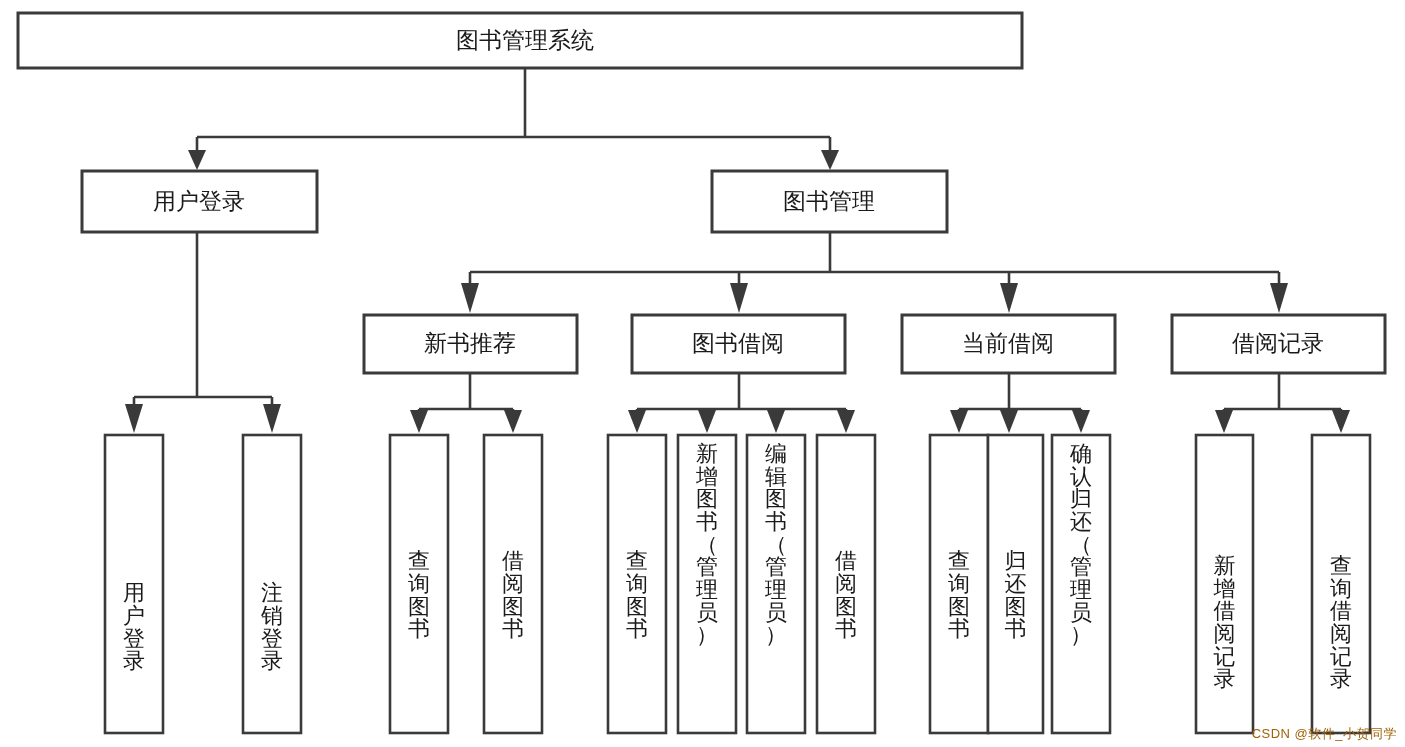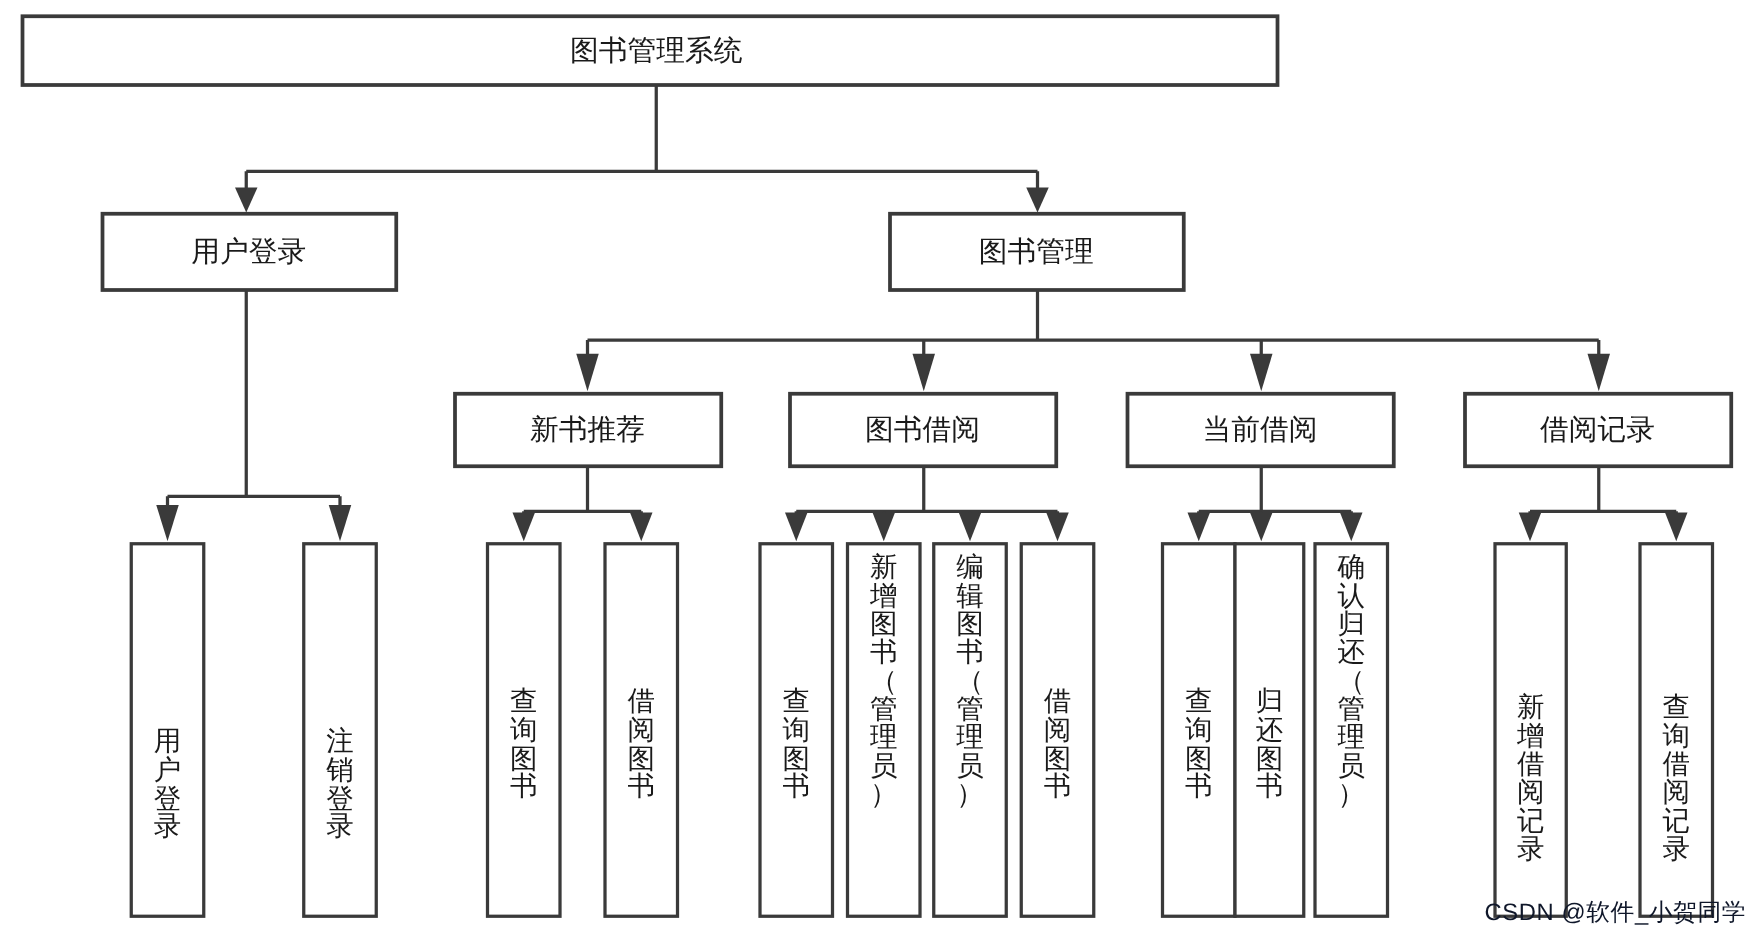--- a/index.html
+++ b/index.html
@@ -77,22 +77,22 @@
     display: block;
     text-align: center;
   }
   .vlabel.top {
     justify-content: flex-start;
   }
   .watermark {
     position: absolute;
     right: 8px;
     bottom: 4px;
-    font-size: 19px;
-    color: #0f172a;
+    font-size: 13px;
+    color: #a16207;
     font-family: "Liberation Sans", "DejaVu Sans", sans-serif;
     white-space: nowrap;
     letter-spacing: 0.5px;
   }
 </style>
 </head>
 <body>
 
 <div id="diagram-root">
 

